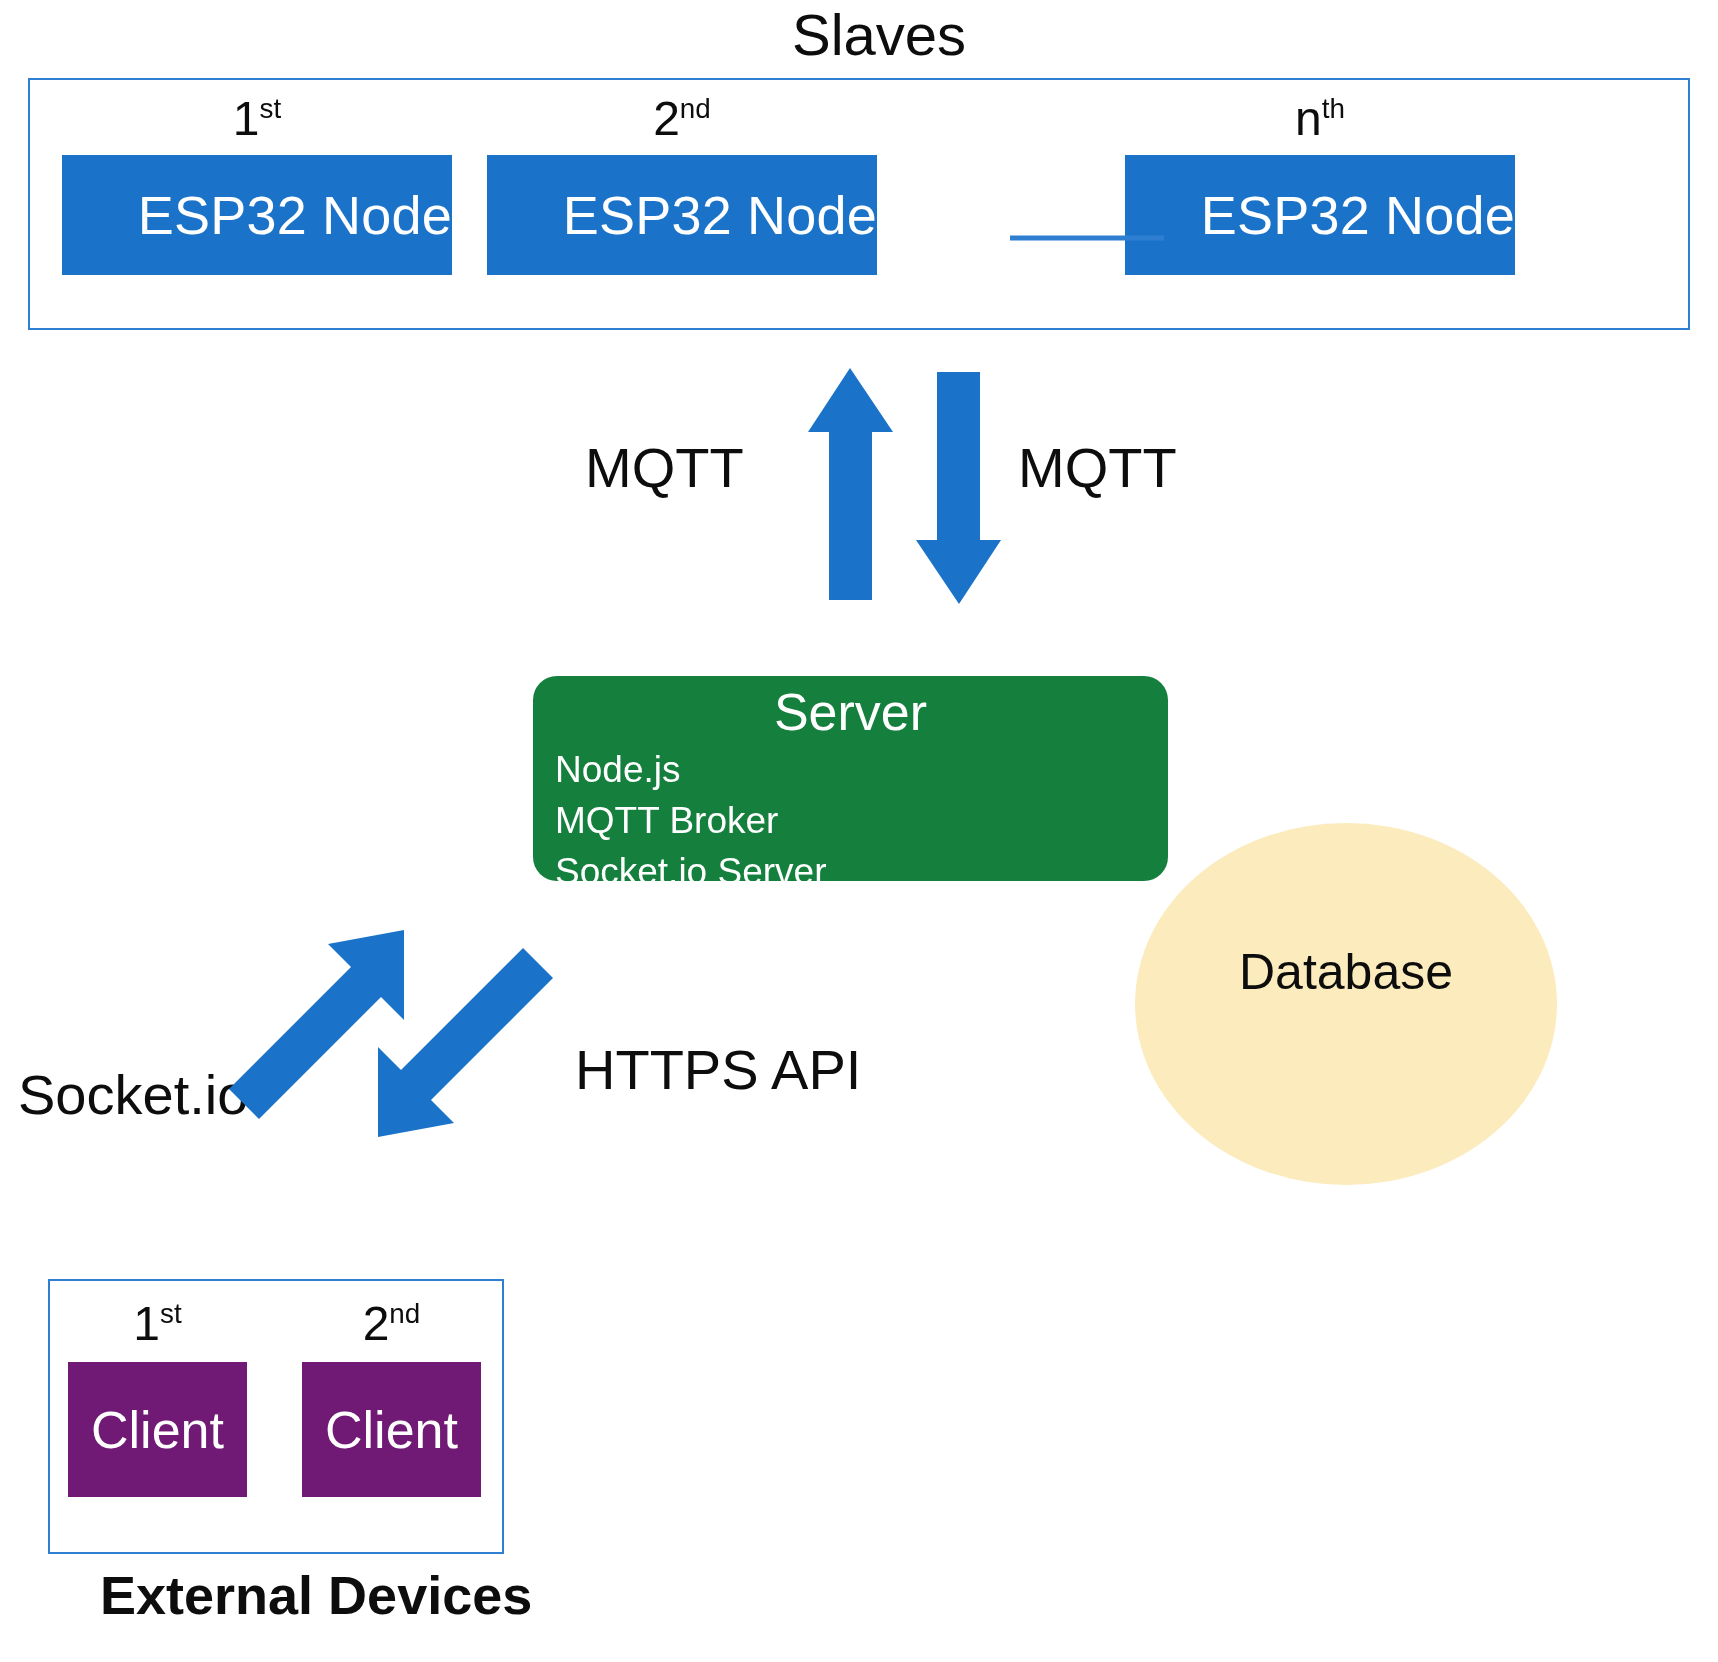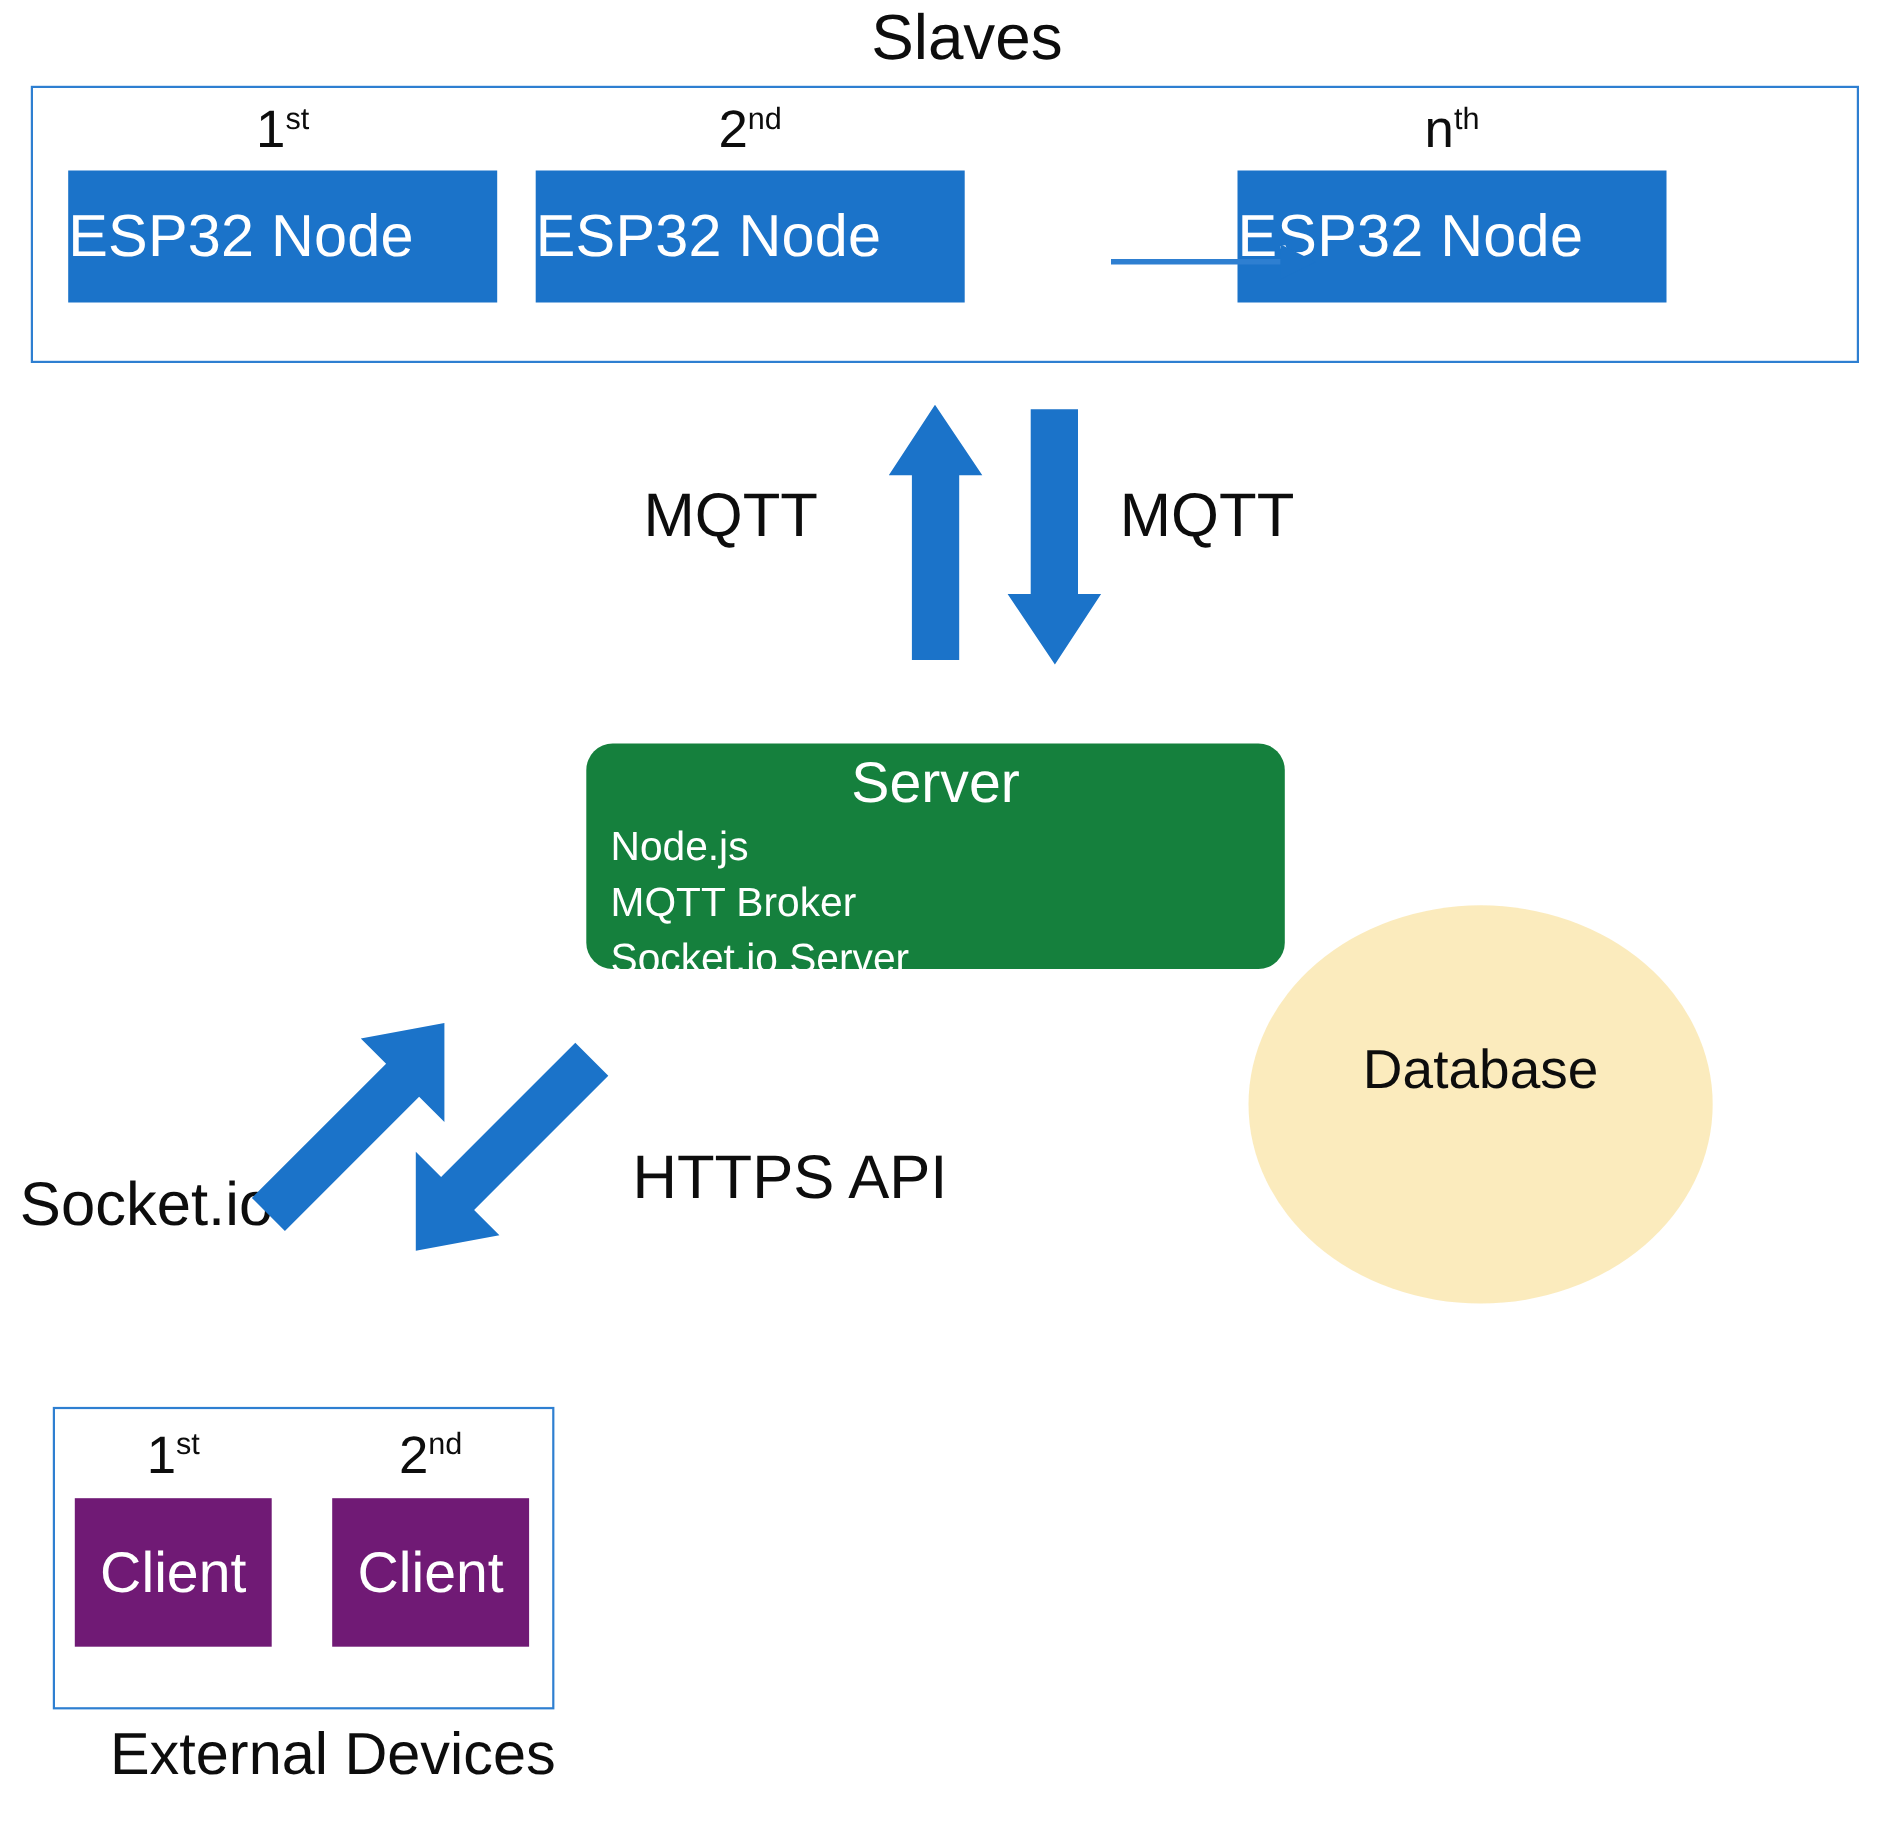--- a/index.html
+++ b/index.html
@@ -47,21 +47,21 @@
     box-sizing: border-box;
     background: #ffffff;
   }
 
   
   .node-box {
     position: absolute;
     background: #1b73c9;
     display: flex;
     align-items: center;
-    justify-content: flex-start;
+    justify-content: flex-end;
     color: #ffffff;
     font-size: 54px;
     font-family: "Liberation Sans", sans-serif;
     letter-spacing: 0.2px;
   }
   .client-box {
     position: absolute;
     background: #701a75;
     display: flex;
     align-items: center;
@@ -127,20 +127,21 @@
   #clients-frame {
     left: 48px; top: 1279px;
     width: 456px; height: 275px;
     border: 2px solid #2e7fd1;
     box-sizing: border-box;
     background: #ffffff;
   }
   #external-devices-label {
     left: 100px; top: 1568px;
     font-size: 54px;
+    font-weight: bold;
   }
 
   
   #mqtt-left-label  { left: 585px;  top: 440px; font-size: 56px; }
   #mqtt-right-label { left: 1018px; top: 440px; font-size: 56px; }
   #socketio-label   { left: 18px;   top: 1067px; font-size: 56px; }
   #https-label      { left: 575px;  top: 1042px; font-size: 56px; }
 
   
   .svg-layer {

